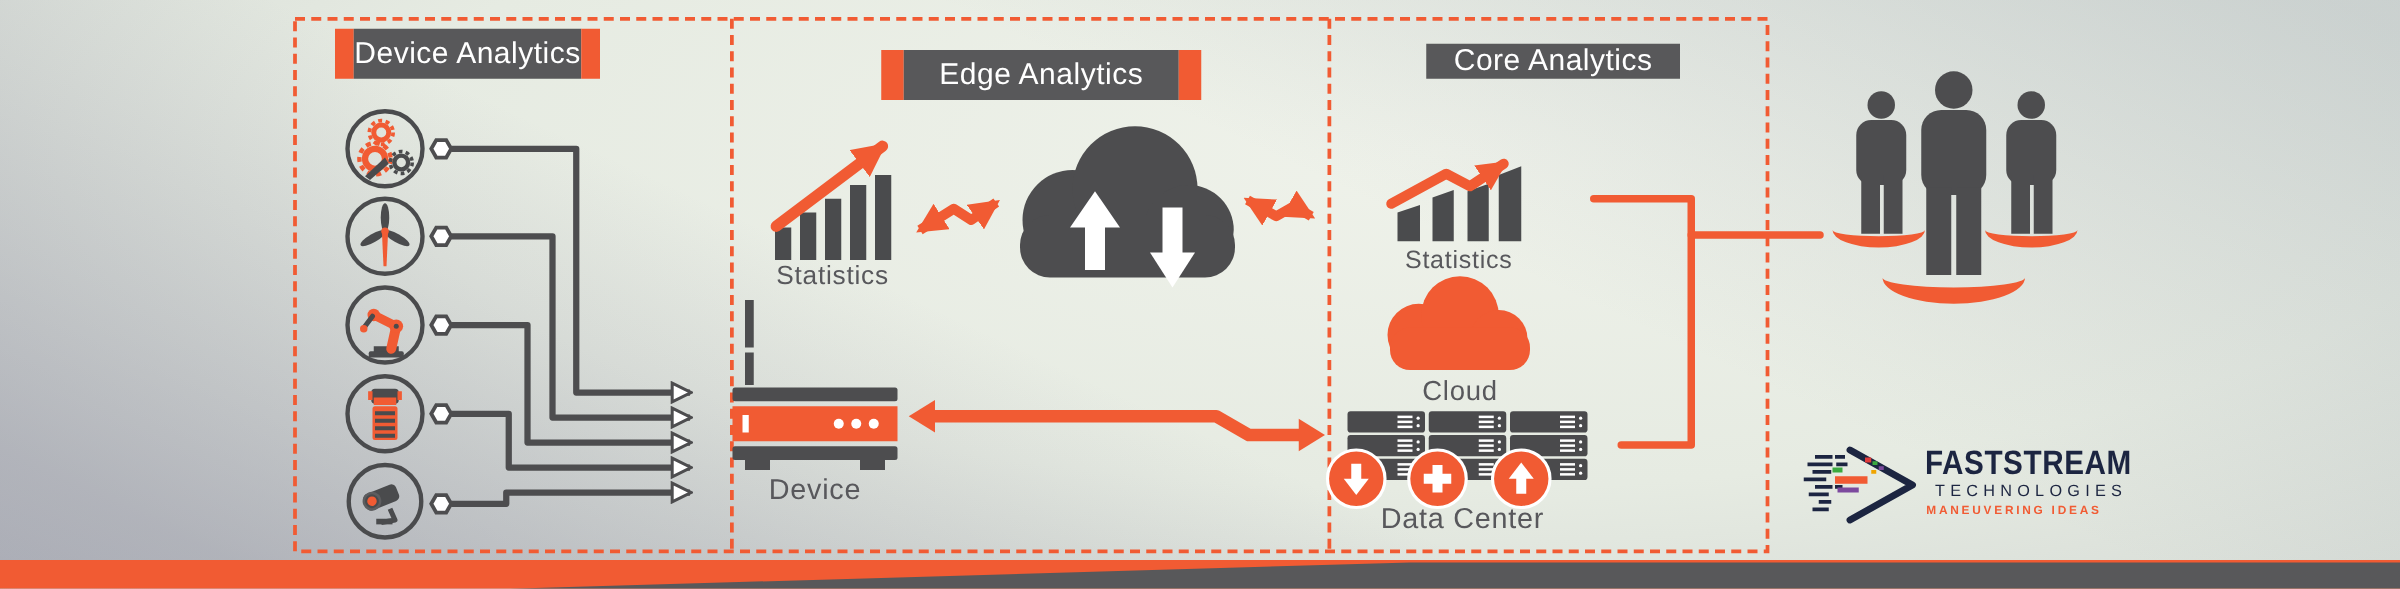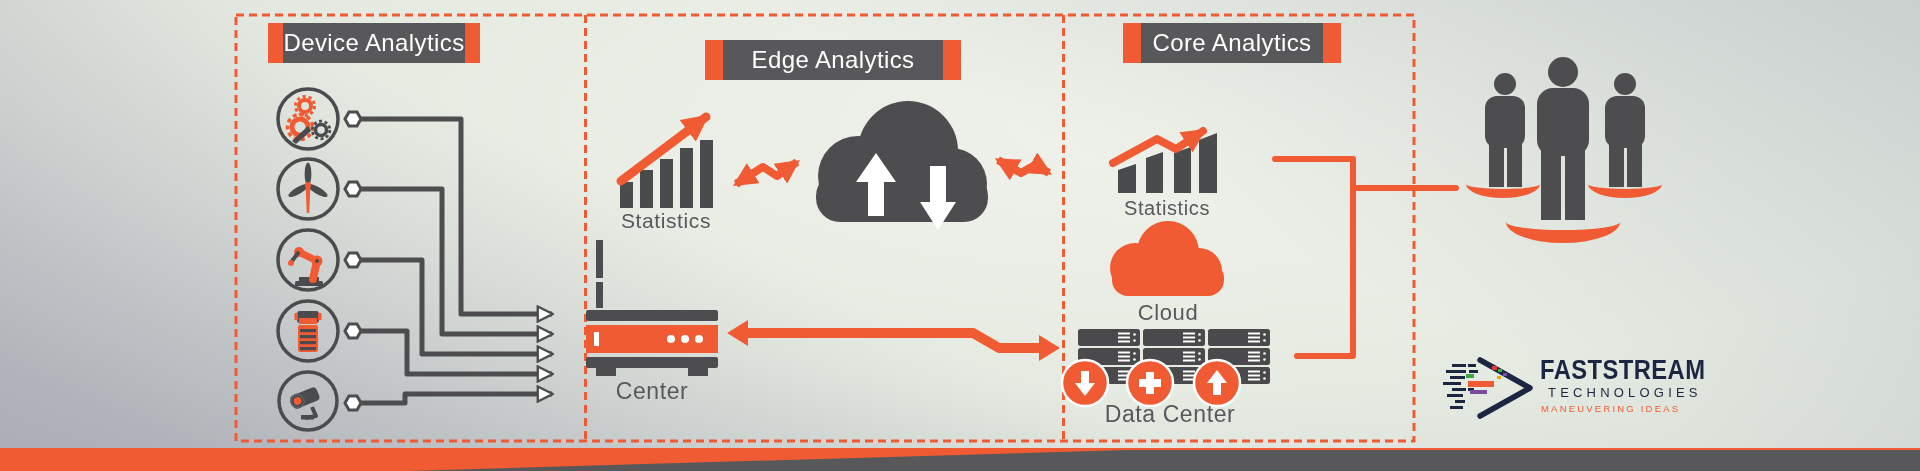--- a/index.html
+++ b/index.html
@@ -13,21 +13,21 @@
   }
   .abs{position:absolute;}
   .tbar{position:absolute;top:23px;height:40px;display:flex;align-items:stretch;}
   .tbar .cap{width:18px;background:var(--orange);}
   .tbar .mid{flex:1;background:#58585a;color:#fff;display:flex;align-items:center;justify-content:center;
     font-size:24px;letter-spacing:.4px;white-space:nowrap;}
   .lbl{position:absolute;color:#58585c;text-align:center;letter-spacing:.6px;white-space:nowrap;}
   .logo-brand{position:absolute;left:1540px;top:355px;color:#1c2541;font-size:27px;font-weight:bold;
     letter-spacing:.5px;transform:scaleX(.88);transform-origin:left;white-space:nowrap;}
   .logo-line2{position:absolute;left:1548px;top:385px;color:#1c2541;font-size:13px;letter-spacing:4.2px;white-space:nowrap;}
-  .logo-tag{position:absolute;left:1541px;top:403px;color:#f15b33;font-size:9.5px;font-weight:normal;letter-spacing:2.2px;white-space:nowrap;}
+  .logo-tag{position:absolute;left:1541px;top:403px;color:#f15b33;font-size:9.5px;font-weight:bold;letter-spacing:2.2px;white-space:nowrap;}
 </style>
 </head>
 <body>
 
 <div class="canvas" style="--orange:#f15b33;">
 
   <svg class="abs" width="1920" height="471" viewBox="0 0 1920 471" style="left:0;top:0;">
     <defs>
       <marker id="aO" viewBox="0 0 10 10" refX="8.5" refY="5" markerWidth="3" markerHeight="3" orient="auto-start-reverse">
         <path d="M0 0 L10 5 L0 10 Z" fill="#f15b33"></path>
@@ -290,28 +290,28 @@
   <div class="tbar" style="left:268px;width:212px;">
     <span class="cap"></span>
     <span class="mid">Device Analytics</span>
     <span class="cap"></span>
   </div>
   <div class="tbar" style="left:705px;width:256px;margin-top:17px;">
     <span class="cap"></span>
     <span class="mid">Edge Analytics</span>
     <span class="cap"></span>
   </div>
-  <div class="tbar" style="left:1123px;width:218px;">
+  <div class="tbar" style="left:1123px;width:239px;align-items:flex-end;">
     <span class="cap"></span>
     <span class="mid">Core Analytics</span>
     <span class="cap"></span>
   </div>
 
   <div class="lbl" style="left:586px;top:209px;width:160px;font-size:21px;">Statistics</div>
-  <div class="lbl" style="left:572px;top:378px;width:160px;font-size:23px;">Center</div>
+  <div class="lbl" style="left:572px;top:378px;width:160px;font-size:23px;">Device</div>
   <div class="lbl" style="left:1087px;top:197px;width:160px;font-size:20px;">Statistics</div>
   <div class="lbl" style="left:1070px;top:401px;width:200px;font-size:23px;">Data Center</div>
   <div class="lbl" style="left:1088px;top:300px;width:160px;font-size:22px;">Cloud</div>
 
   <div class="logo-brand">FASTSTREAM</div>
   <div class="logo-line2">TECHNOLOGIES</div>
   <div class="logo-tag">MANEUVERING IDEAS</div>
 
 </div>
 

